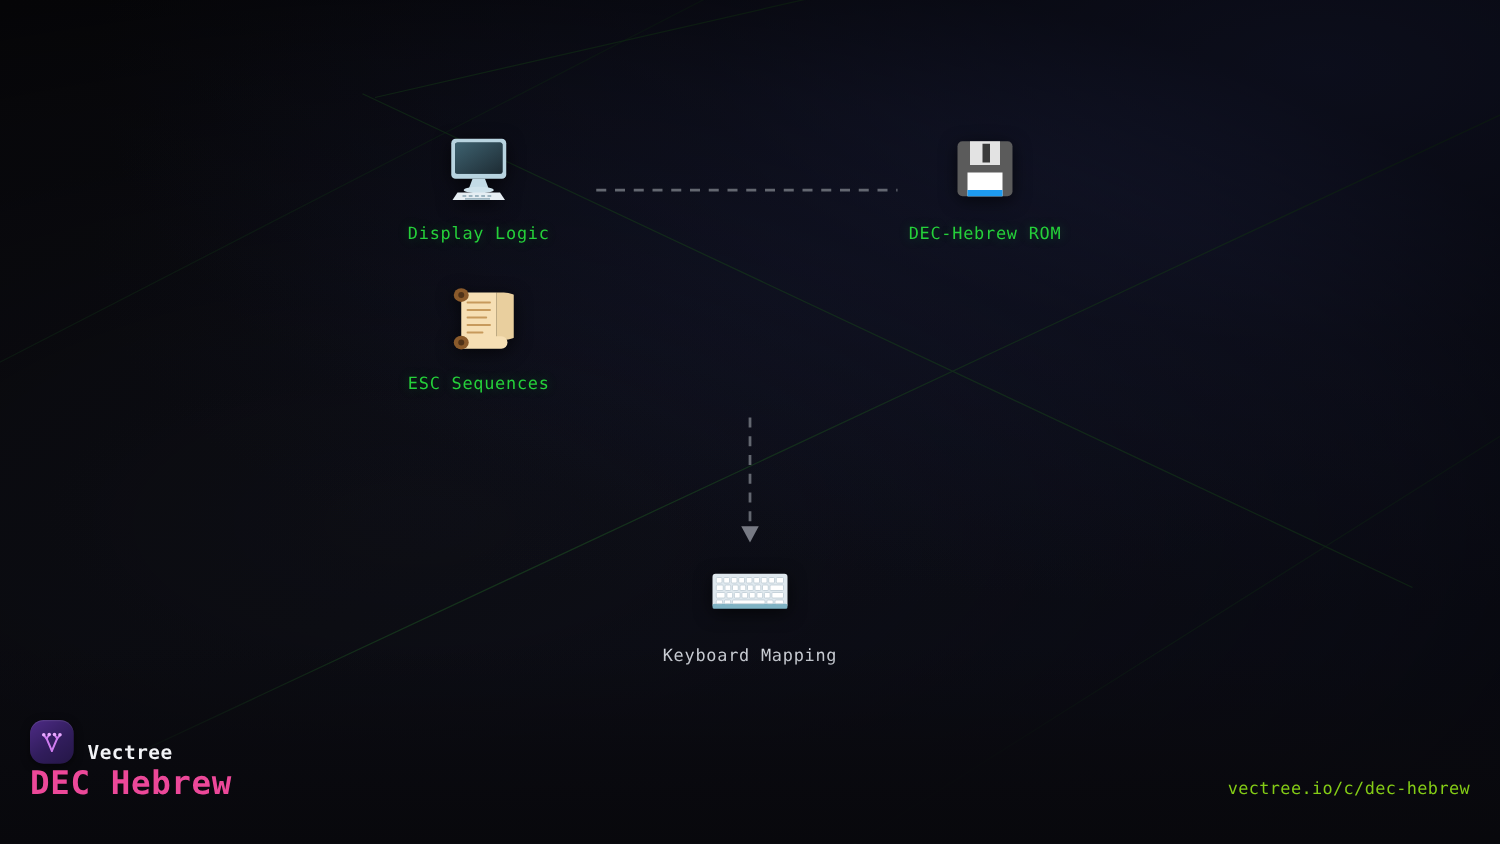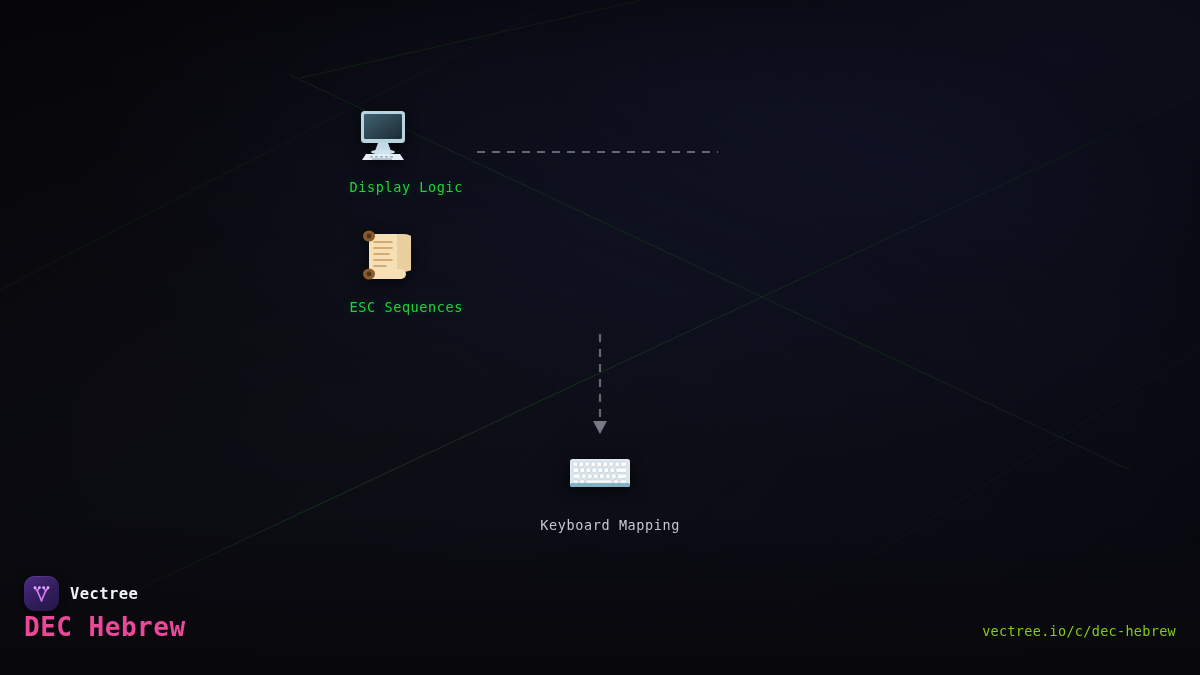--- a/index.html
+++ b/index.html
@@ -27,21 +27,21 @@
   #deco { position:absolute; inset:0; pointer-events:none; }
 
   
   #graph { position:absolute; inset:0; }
   #edges { position:absolute; inset:0; pointer-events:none; }
 
   .node {
     position:absolute;
     width:160px;
     margin-left:-80px;
-    text-align:right;
+    text-align:center;
     user-select:none;
   }
   .node .glyphwrap {
     height:64px;
     display:flex; align-items:center; justify-content:center;
     filter:drop-shadow(0 3px 7px rgba(0,0,0,0.62));
   }
   .node .glyph {
     font-family:"DejaVu Sans","Liberation Sans",sans-serif;
     font-size:52px;
@@ -58,21 +58,21 @@
   .label.plain { color:#d9dde4; }
 
   
   #footer {
     position:absolute; left:0; right:0; bottom:0; height:160px;
     background:linear-gradient(to top, rgba(8,8,12,0.96) 0%, rgba(9,9,14,0.88) 42%, rgba(10,10,16,0.0) 100%);
     pointer-events:none;
   }
   #brand {
     position:absolute; left:24px; top:576px;
-    display:flex; align-items:center; gap:11px;
+    display:flex; align-items:flex-end; gap:11px;
   }
   #brandmark {
     width:35px; height:35px; border-radius:11px;
     background:linear-gradient(145deg,#4e2b86 0%,#311d5c 55%,#241646 100%);
     box-shadow:0 2px 7px rgba(0,0,0,0.5), inset 0 1px 0 rgba(255,255,255,0.09);
     display:flex; align-items:center; justify-content:center;
   }
   #brandname {
     color:#f2f3f6; font-size:15.5px; font-weight:bold;
     letter-spacing:0.4px;
@@ -136,20 +136,32 @@
           <rect x="26" y="48" width="3" height="1.6"></rect>
             <rect x="31" y="48" width="3" height="1.6"></rect>
           <rect x="36" y="48" width="3" height="1.6"></rect>
           <rect x="18" y="50.4" width="20" height="1.4"></rect>
         </g>
       </svg>
     </div>
     <div class="label green">Display Logic</div>
   </div>
 
+  <div class="node" style="left:788px; top:103px;">
+    <div class="glyphwrap">
+      <svg class="glyph" width="52" height="52" viewBox="0 0 52 52">
+        <rect x="4" y="4" width="44" height="44" rx="4" fill="#5b5b5b"></rect>
+        <rect x="14" y="4" width="24" height="19" fill="#e3e3e3"></rect>
+        <rect x="24" y="6" width="6" height="15" fill="#3a3a3a"></rect>
+        <rect x="12" y="29" width="28" height="19" fill="#ffffff"></rect>
+        <rect x="12" y="43" width="28" height="5" fill="#1e9bf0"></rect>
+      </svg>
+    </div>
+    <div class="label green">DEC-Hebrew ROM</div>
+  </div>
 
   <div class="node" style="left:383px; top:223px;">
     <div class="glyphwrap">
       <svg class="glyph" width="56" height="52" viewBox="0 0 56 52">
         <rect x="14" y="5" width="28" height="38" fill="#f6dfb4"></rect>
         <path d="M42 5 h6 a5 5 0 0 1 0 38 h-6 z" fill="#e9cf9e"></path>
         <g stroke="#c79a5c" stroke-width="1.5" stroke-linecap="round">
           <line x1="19" y1="13" x2="37" y2="13"></line>
             <line x1="19" y1="19" x2="37" y2="19"></line>
           <line x1="19" y1="25" x2="34" y2="25"></line>

